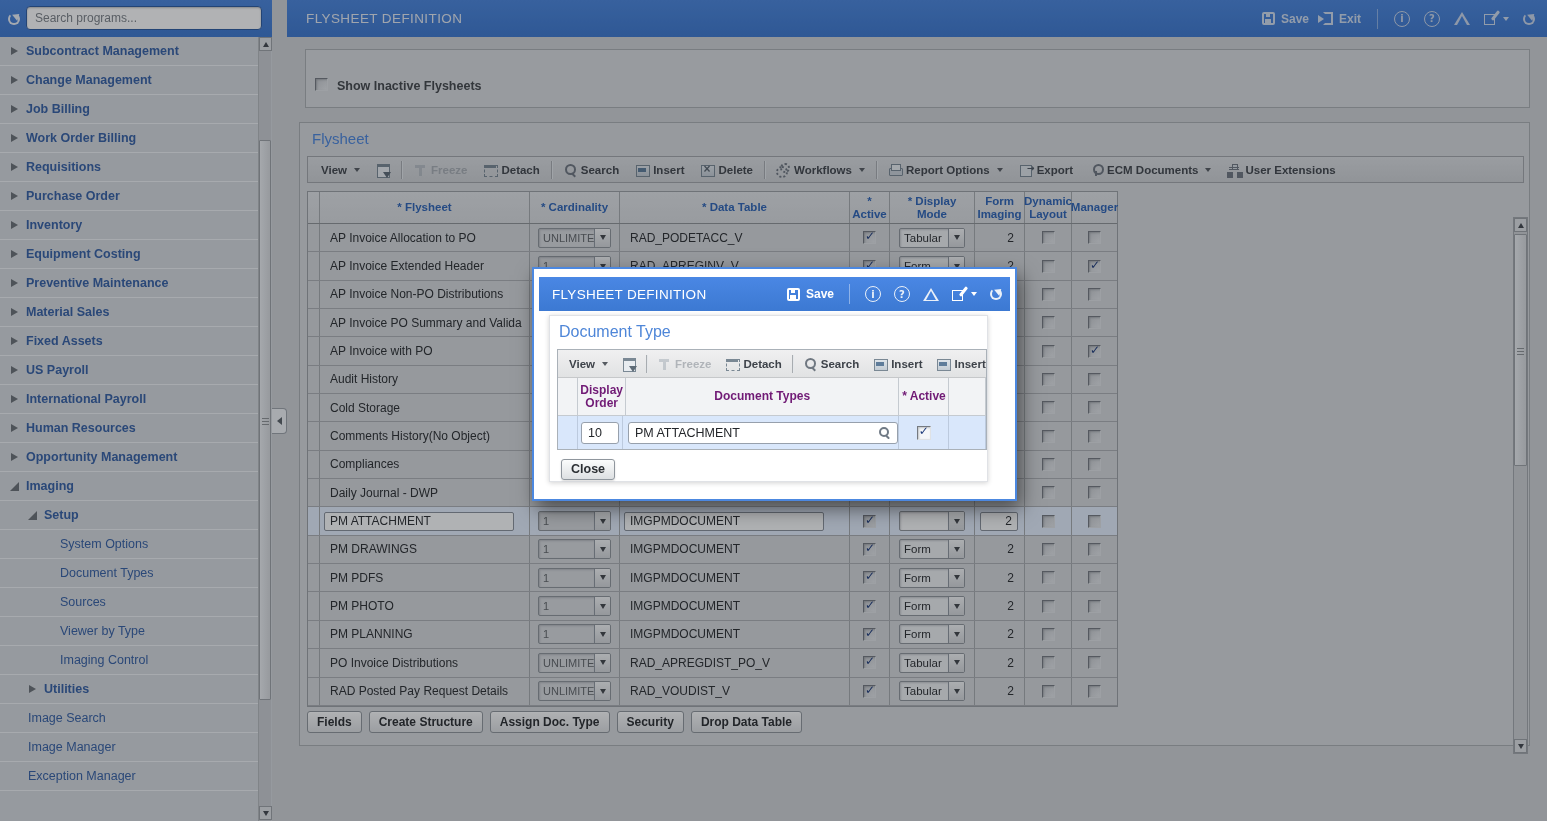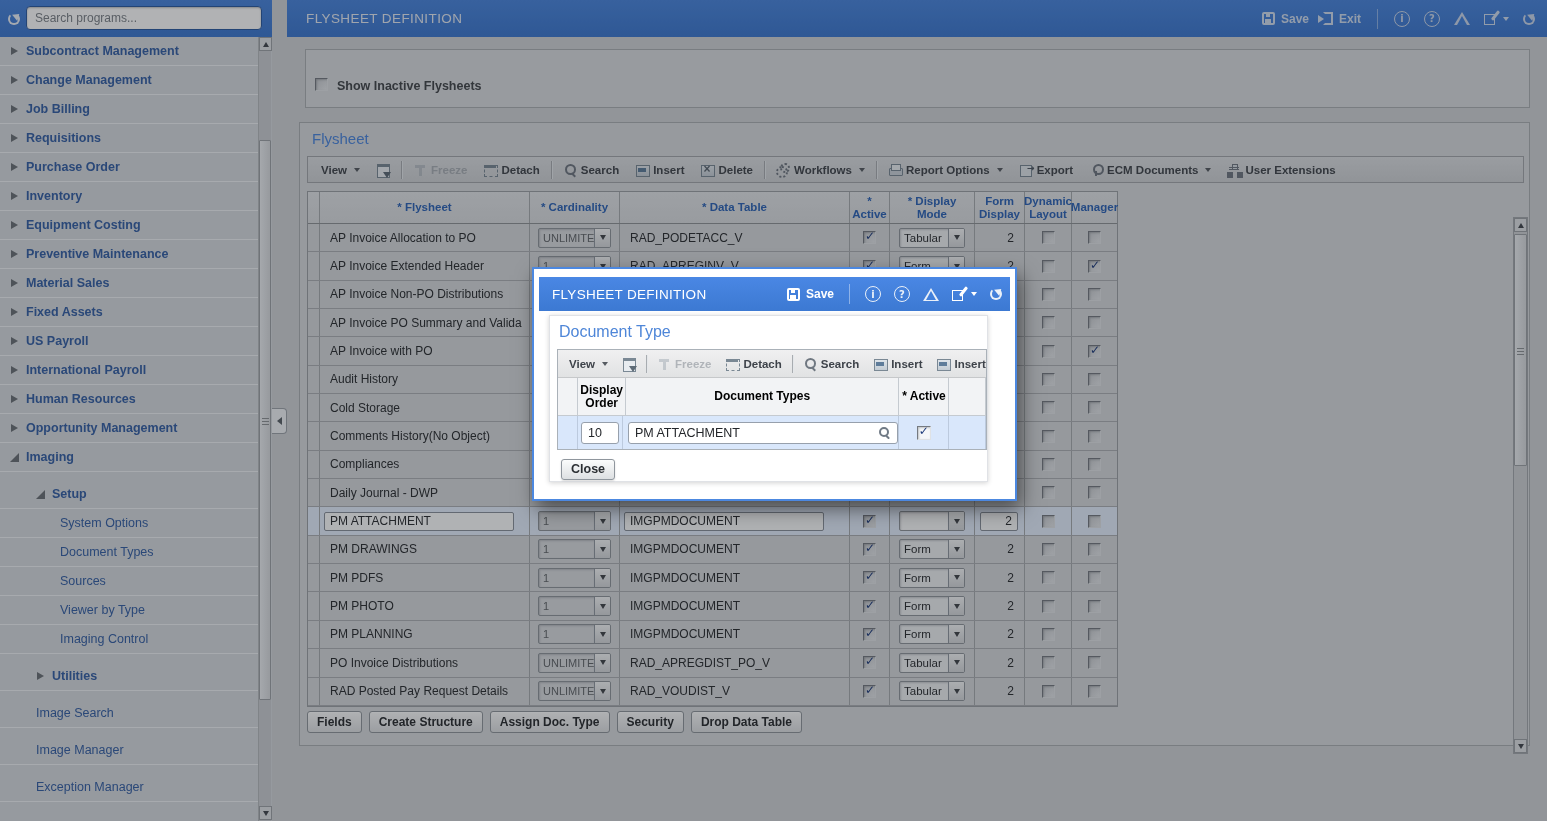--- a/index.html
+++ b/index.html
@@ -8,21 +8,21 @@
   .abs { position:absolute; }
 
   
   #sidebar { left:0; top:0; width:272px; height:821px; background:#D5D9DD; }
   #sb-top { position:absolute; left:0; top:0; width:272px; height:37px; background:linear-gradient(#4A85DC,#3D78CE); display:flex; align-items:center; }
   #sb-search { position:absolute; left:26px; top:6px; width:236px; height:24px; border:1px solid #2B5AA0; border-radius:4px; background:#FCFDFD; font:12px "Liberation Sans",sans-serif; color:#6E7378; padding:0 8px; box-shadow:inset 0 1px 2px rgba(0,0,0,.25); }
   #sb-search::placeholder { color:#7C8187; }
   #sb-items { position:absolute; left:0; top:37px; width:258px; height:784px; }
   .sb-item { height:29px; display:flex; align-items:center; border-bottom:1px solid #EEF1F4; background:#D5D9DD; cursor:pointer; }
   .sb-item.lv0 { padding-left:10px; }
-  .sb-item.lv1 { padding-left:36px;margin-top:8px; }
+  .sb-item.lv1 { padding-left:28px; }
   .sb-item.lv2 { padding-left:60px; }
   .sb-arrow { width:9px; height:9px; margin-right:7px; position:relative; flex:none; }
   .sb-arrow.col::before { content:""; position:absolute; left:1px; top:0; border-top:4.5px solid transparent; border-bottom:4.5px solid transparent; border-left:7px solid #6A7076; }
   .sb-arrow.exp::before { content:""; position:absolute; left:0; top:0; border-left:9px solid transparent; border-bottom:9px solid #6A7076; }
   .sb-label { font:bold 12.5px "Liberation Sans",sans-serif; color:#3660A4; white-space:nowrap; }
   .sb-label.leaf { font-weight:normal; }
   #sb-scroll { position:absolute; left:258px; top:37px; width:13px; height:784px; background:#C9CCD0; border-left:1px solid #B4B8BC; }
   .sc-btn { position:absolute; left:0; width:13px; height:14px; background:#DDE0E3; border:1px solid #9CA1A6; display:flex; align-items:center; justify-content:center; }
   .arr-up { border-left:3.5px solid transparent; border-right:3.5px solid transparent; border-bottom:5px solid #43484E; }
   .arr-dn { border-left:3.5px solid transparent; border-right:3.5px solid transparent; border-top:5px solid #43484E; }
@@ -129,21 +129,21 @@
   #dlg-title { font:13.5px "Liberation Sans",sans-serif; color:#FFF; letter-spacing:.3px; padding-left:13px; }
   #dlg-titlebar .hd-right { gap:13px; padding-right:8px; color:#EAF0F8; }
   #dlg-titlebar .hbtn { color:#FFF; }
   #dlg-content { position:absolute; left:15px; top:46px; width:439px; height:167px; background:#FFF; border:1px solid #E0E2E6; box-shadow:0 1px 5px rgba(0,0,0,.18); }
   #dlg-heading { position:absolute; left:9px; top:7px; font:16px "Liberation Sans",sans-serif; color:#4E86D8; }
   #dlg-coll { position:absolute; left:7px; top:33px; width:430px; height:101px; border:1px solid #AAB1B8; overflow:hidden; }
   #dlg-toolbar { display:flex; align-items:center; height:28px; background:linear-gradient(#F0F0F1,#E1E2E3); border-bottom:1px solid #C6C8CA; padding-left:4px; overflow:hidden; white-space:nowrap; }
   #dlg-toolbar .tbi { color:#3E434A; padding:0 7px; }
   #dlg-toolbar .tbi.dis { color:#B0B4B9; }
   #dlg-ghead { display:flex; height:38px; background:#F2F3F5; border-bottom:1px solid #C5CAD0; }
-  #dlg-ghead .gh { border-right:1px solid #C5CAD0; color:#000000; font:bold 12px/13px "Liberation Sans",sans-serif; }
+  #dlg-ghead .gh { border-right:1px solid #C5CAD0; color:#701a75; font:bold 12px/13px "Liberation Sans",sans-serif; }
   .drow { display:flex; height:33px; background:#D9E7FB; }
   .drow .gc { border-right:1px solid #BCCADE; }
   .din { height:22px; background:#FFF; border:1px solid #97A0AC; border-radius:3px; font:12.5px/20px "Liberation Sans",sans-serif; color:#23262A; padding:0 6px; }
   .ic-mag { width:13px; height:13px; position:relative; flex:none; color:#707A85; }
   .ic-mag::before { content:""; position:absolute; left:1px; top:1px; width:6px; height:6px; border:2px solid currentColor; border-radius:50%; }
   .ic-mag::after { content:""; position:absolute; right:1px; bottom:1px; width:5px; height:2px; background:currentColor; transform:rotate(45deg); border-radius:1px; }
   #dlg-close { position:absolute; left:11px; top:143px; height:21px; padding:0 9px; border:1px solid #8F969D; border-radius:3px; background:linear-gradient(#FBFCFC,#DDE0E2); font:bold 12.5px/19px "Liberation Sans",sans-serif; color:#2B2F33; box-shadow:0 1px 2px rgba(0,0,0,.15); cursor:pointer; }
 </style>
 </head>
 <body>
@@ -154,20 +154,24 @@
         <div class="sb-arrow col"></div>
         <div class="sb-label">Subcontract Management</div>
       </div>
       <div class="sb-item lv0">
         <div class="sb-arrow col"></div>
         <div class="sb-label">Change Management</div>
       </div>
       <div class="sb-item lv0">
         <div class="sb-arrow col"></div>
         <div class="sb-label">Job Billing</div>
+      </div>
+      <div class="sb-item lv0">
+        <div class="sb-arrow col"></div>
+        <div class="sb-label">Work Order Billing</div>
       </div>
       <div class="sb-item lv0">
         <div class="sb-arrow col"></div>
         <div class="sb-label">Requisitions</div>
       </div>
       <div class="sb-item lv0">
         <div class="sb-arrow col"></div>
         <div class="sb-label">Purchase Order</div>
       </div>
       <div class="sb-item lv0">
@@ -349,21 +353,21 @@
       </div>
     </div>
   <div id="fs-grid">
     <div id="fs-ghead">
         <div class="gh" style="width: 12px;"></div>
         <div class="gh" style="width: 210px;">* Flysheet</div>
         <div class="gh" style="width: 90px;">* Cardinality</div>
         <div class="gh" style="width: 230px;">* Data Table</div>
         <div class="gh" style="width: 40px;">* Active</div>
         <div class="gh" style="width: 85px;">* Display Mode</div>
-        <div class="gh" style="width: 50px;">Form Display</div>
+        <div class="gh" style="width: 50px;">Form Imaging</div>
         <div class="gh" style="width: 47px;">Dynamic Layout</div>
         <div class="gh" style="width: 45px;">Manager</div>
       </div>
     <div id="fs-gbody">
         <div class="grow">
           <div class="gc" style="width: 12px;"></div>
           <div class="gc" style="width: 210px;">
             <div class="gtxt">AP Invoice Allocation to PO</div>
           </div>
           <div class="gc" style="width: 90px; justify-content: center;">

